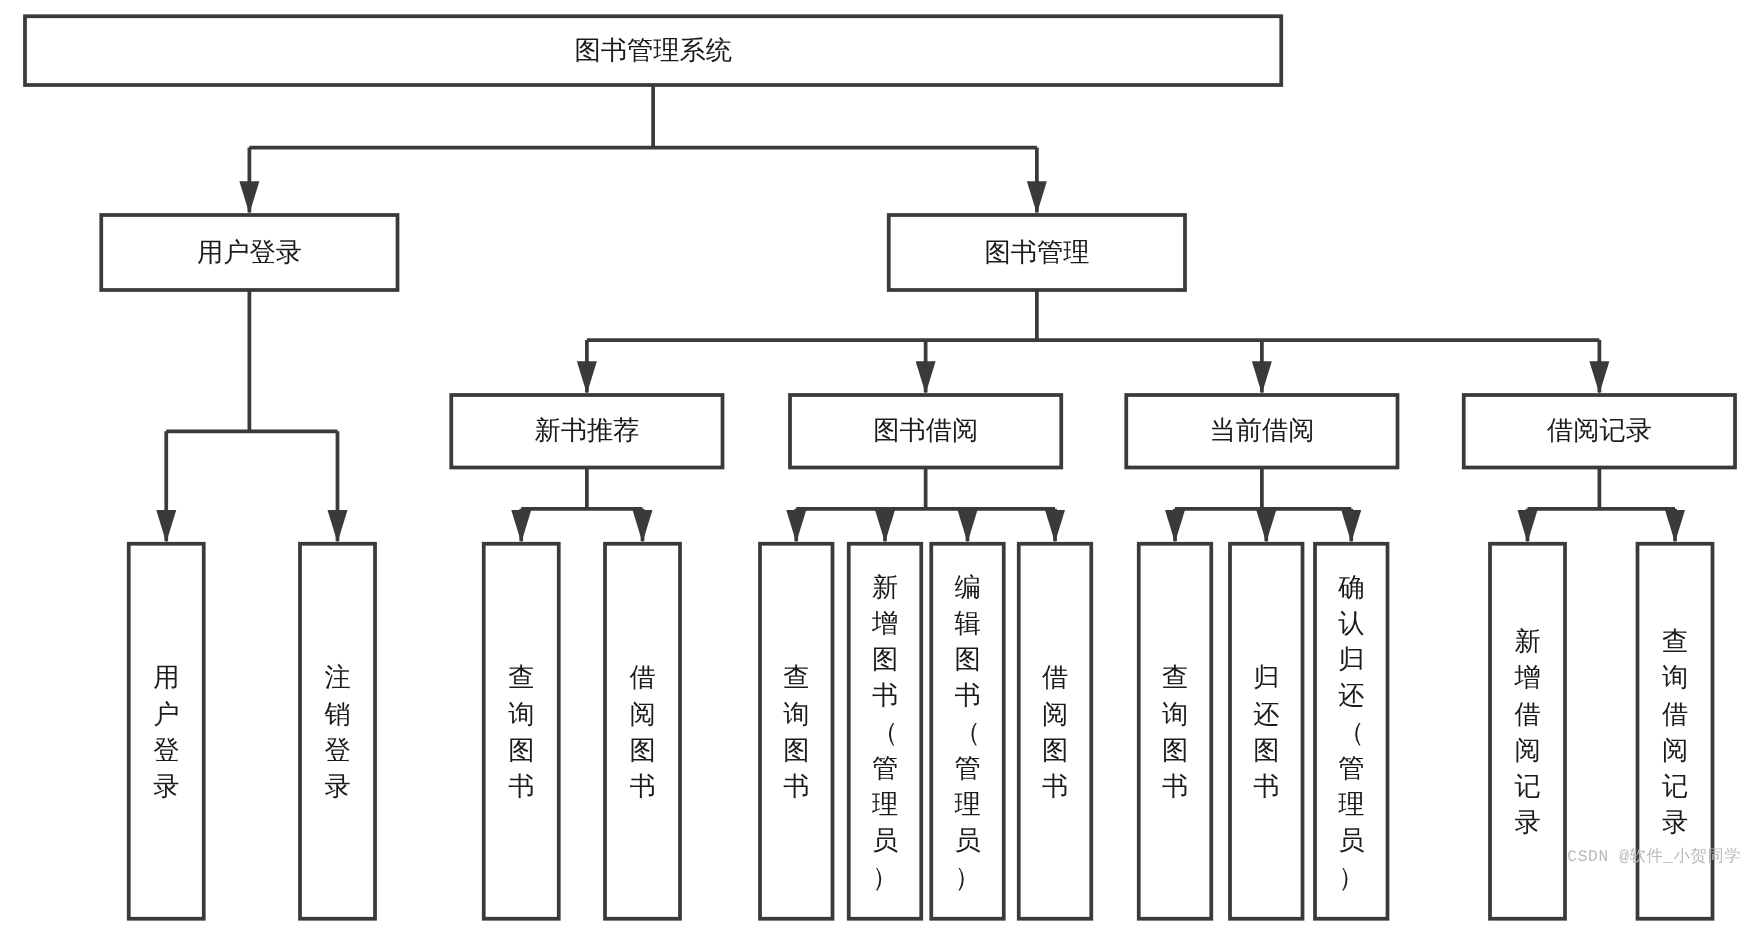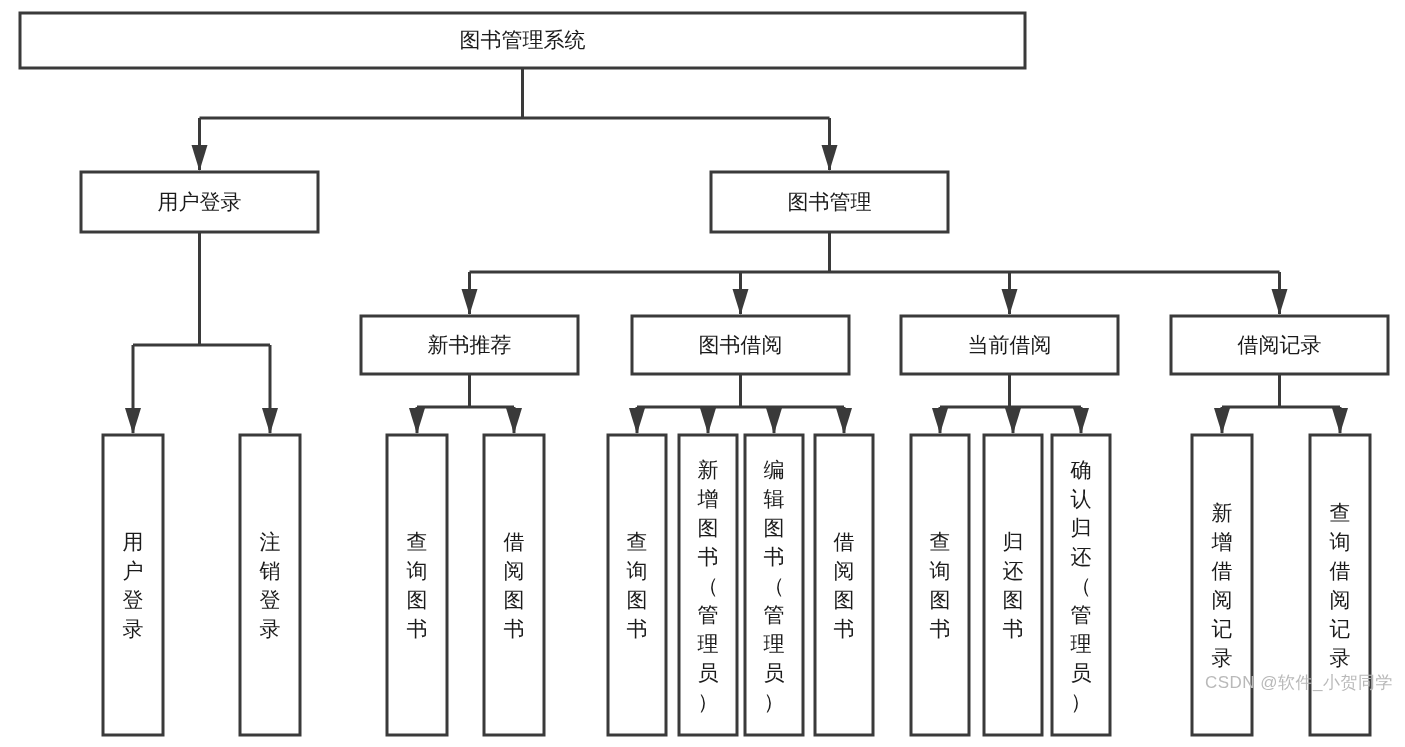--- a/index.html
+++ b/index.html
@@ -52,22 +52,22 @@
   .node-label-v {
     font-family: "Liberation Sans", "DejaVu Sans", sans-serif;
     font-size: 21px;
     fill: #1b1b1b;
     text-anchor: middle;
   }
   .watermark-text {
     position: absolute;
     right: 12px;
     bottom: 6px;
-    font-family: Liberation Sans, sans-serif;
-    font-size: 17px;
+    font-family: Liberation Mono, monospace;
+    font-size: 13px;
     color: #b9b9b9;
     white-space: nowrap;
     letter-spacing: 0.5px;
     pointer-events: none;
   }
 </style>
 </head>
 <body>
 
 <div id="diagram-root">

